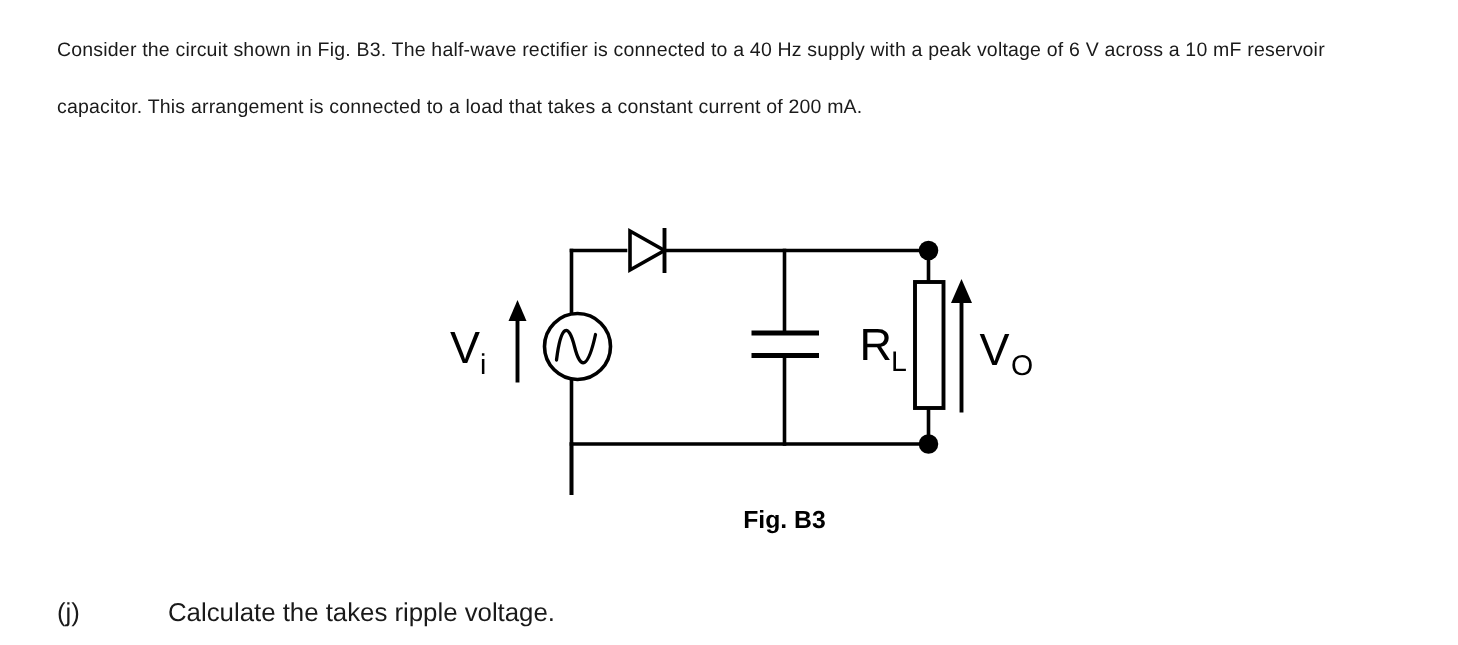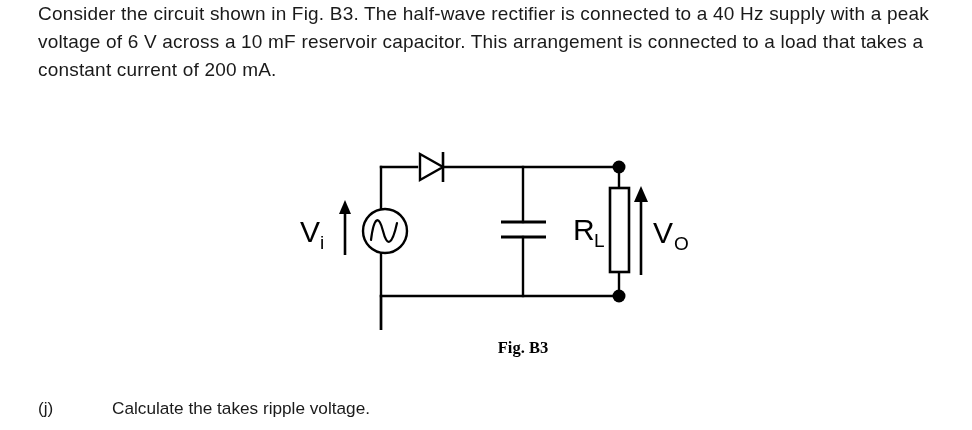--- a/index.html
+++ b/index.html
@@ -11,24 +11,24 @@
     width: 972px;
     height: 430px;
     position: relative;
     font-family: "Liberation Sans", sans-serif;
     color: #000000;
     overflow: hidden;
   }
   #question-text {
     position: absolute;
     left: 38px;
-    top: 0;
+    top: 14px;
     width: 905px;
-    font-size: 19px;
-    line-height: 28px;
+    font-size: 13px;
+    line-height: 38px;
     color: #1a1a1a;
     letter-spacing: 0.01em;
   }
   #question-text p {
     margin: 0;
   }
   #figure-area {
     position: absolute;
     left: 0;
     top: 130px;
@@ -41,21 +41,20 @@
     top: 338px;
     width: 972px;
     text-align: center;
     font-size: 16.5px;
     font-weight: bold;
     color: #000000;
   }
   #figure-caption span {
     display: inline-block;
     transform: translateX(37px);
-    font-family: Liberation Serif, serif;
   }
   #sub-question {
     position: absolute;
     left: 38px;
     top: 395px;
     width: 905px;
     font-size: 17.2px;
     line-height: 26px;
     color: #1a1a1a;
   }

